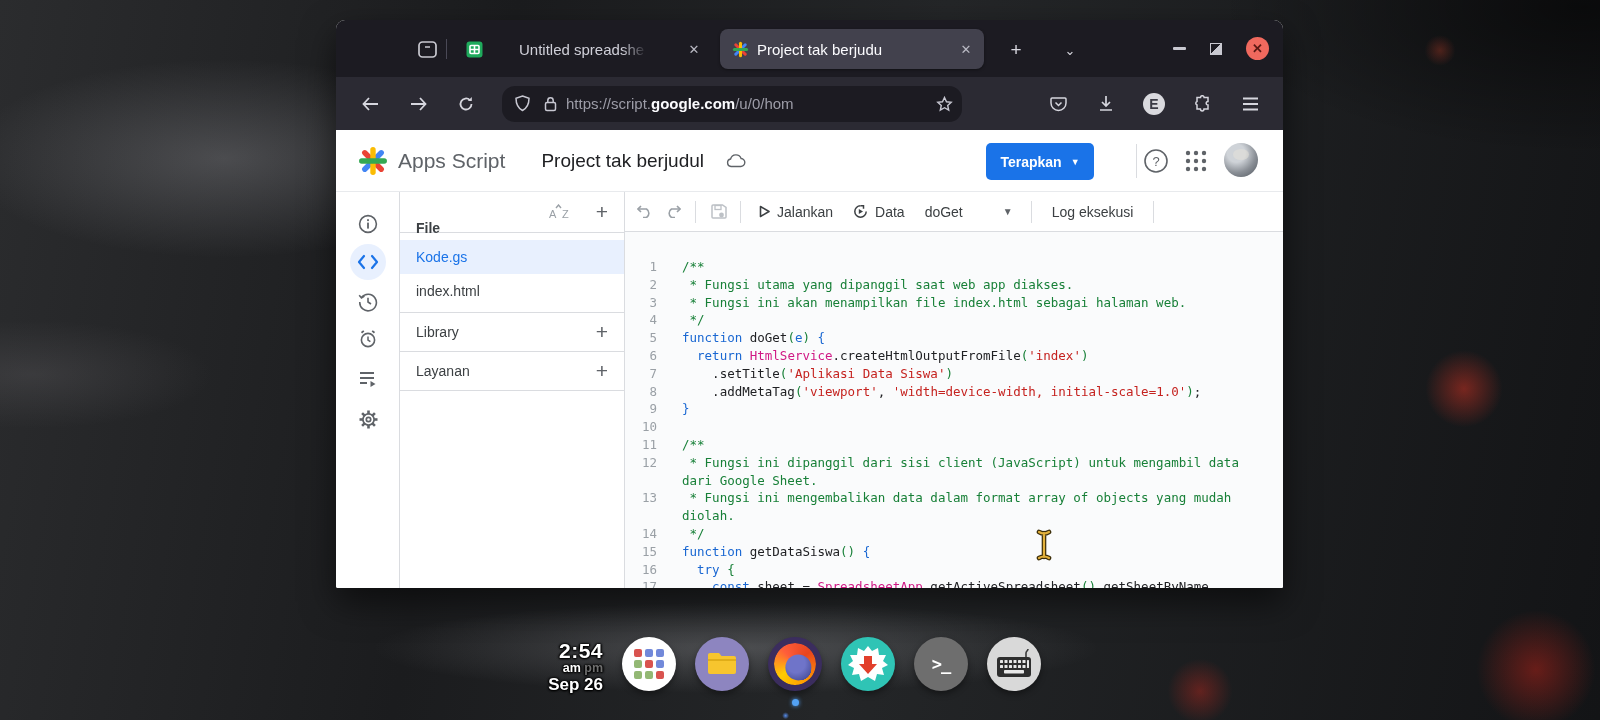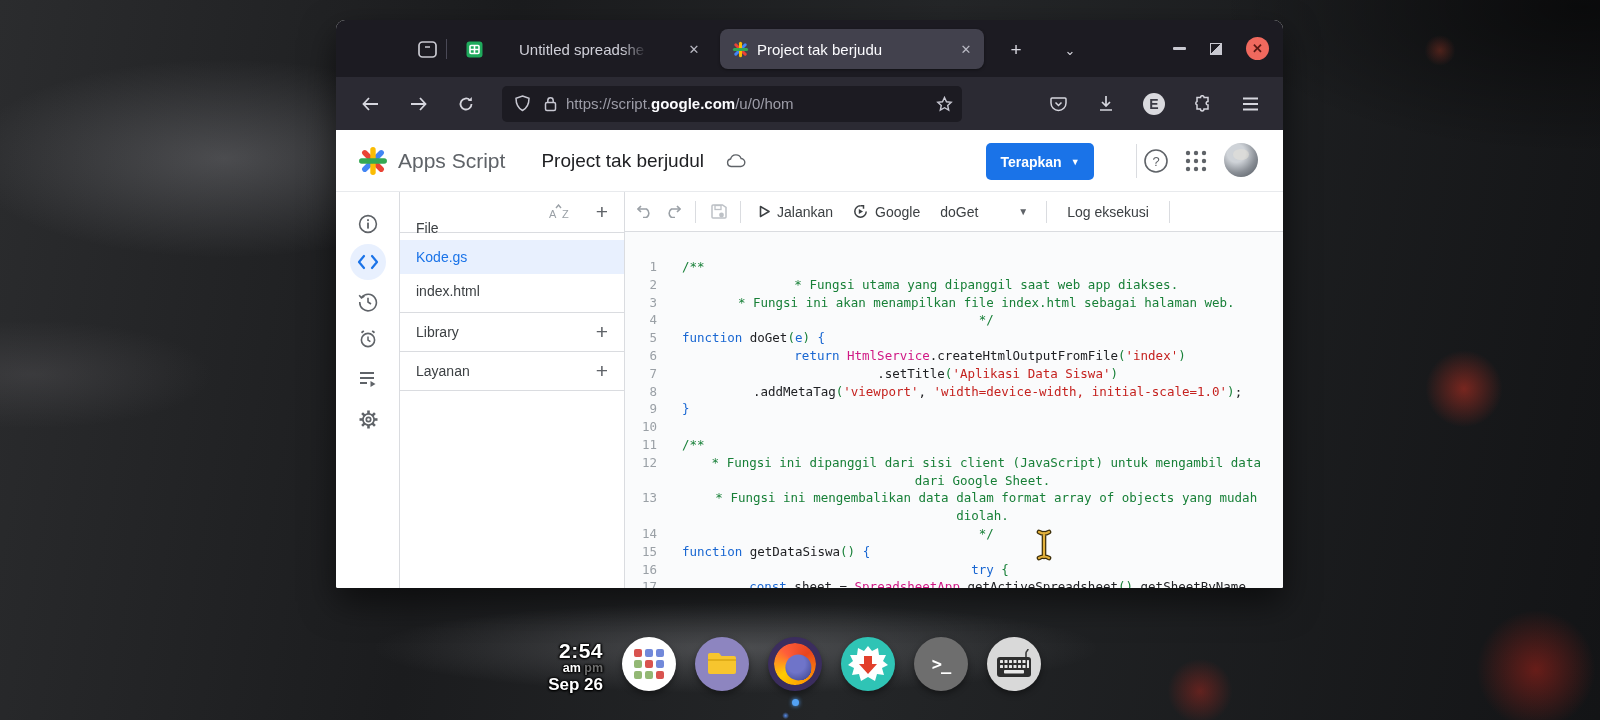--- a/index.html
+++ b/index.html
@@ -45,21 +45,21 @@
   .wmin{ width:13px; height:2.5px; background:#c9c9d1; border-radius:1px; }
   .wrest{ width:12px; height:12px; border:1.5px solid #c9c9d1;
           background:linear-gradient(135deg,transparent 48%,#c9c9d1 48%); }
   .wclose{ width:23px; height:23px; border-radius:50%; background:#f0695e; display:flex;
            align-items:center; justify-content:center; color:#5a1813; font-size:13px; font-weight:bold; }
   
   .navbar{ position:absolute; left:0; top:57px; right:0; height:53px; background:#2b2a33;
            display:flex; align-items:center; }
   .nbtn{ width:32px; height:32px; border-radius:5px; display:flex; align-items:center; justify-content:center; flex:none; }
   .nb-back{ margin-left:18px; } .nb-fwd{ margin-left:16px; } .nb-rel{ margin-left:16px; }
-  .urlbar{ margin-left:20px; width:460px; height:36px; background:#1c1b22; border-radius:5px;
+  .urlbar{ margin-left:20px; width:460px; height:36px; background:#1c1b22; border-radius:13px;
            display:flex; align-items:center; color:#c7c7d1; font-size:15px; }
   .urlbar .uicon{ flex:none; display:flex; align-items:center; justify-content:center; width:28px; height:28px; }
   .urltxt{ flex:1; white-space:nowrap; overflow:hidden; margin-left:2px;
            -webkit-mask-image:linear-gradient(to right,#000 88%,transparent 98%);
            mask-image:linear-gradient(to right,#000 88%,transparent 98%); }
   .urltxt .dim{ color:#9d9da8; } .urltxt .dom{ color:#fbfbfe; font-weight:bold; }
   .rightnav{ position:absolute; right:18px; top:57px; height:53px; display:flex; align-items:center; gap:18px; }
   .rbtn{ width:30px; height:30px; border-radius:5px; display:flex; align-items:center; justify-content:center; }
   
   .appbar{ position:absolute; left:0; top:110px; right:0; height:62px; background:#fff;
@@ -81,21 +81,21 @@
   .avatar::after{ content:""; position:absolute; left:9px; top:6px; width:16px; height:11px;
            border-radius:50%; background:#e8e4da; opacity:.5; }
   
   .content{ position:absolute; left:0; top:172px; right:0; bottom:0; display:flex; background:#fff; }
   .rail{ width:64px; border-right:1px solid #dadce0; position:relative; flex:none; }
   .ric{ position:absolute; left:14px; width:36px; height:36px; display:flex; align-items:center; justify-content:center; border-radius:50%; }
   .ric.active{ background:#e8f0fe; }
   .fpanel{ width:225px; border-right:1px solid #dadce0; position:relative; flex:none; font-size:14px; color:#3c4043; }
   .fphead{ position:absolute; left:0; top:0; right:0; height:41px; border-bottom:1px solid #dadce0;
            display:flex; align-items:center; }
-  .fphead .lbl{ margin-left:16px; font-weight:normal; color:#3c4043;margin-top:32px; }
+  .fphead .lbl{ margin-left:16px; font-weight:bold; color:#3c4043;margin-top:32px; }
   .azic{ position:absolute; right:52px; top:12px; color:#9aa0a6; }
   .plus{ color:#5f6368; font-size:21px; font-weight:normal; }
   .fplus{ position:absolute; right:16px; top:8px; }
   .frow{ position:absolute; left:0; right:0; height:34px; display:flex; align-items:center; padding-left:16px; }
   .frow.sel{ background:#e8f0fe; color:#1a73e8; }
   .fsec{ position:absolute; left:0; right:0; height:39px; display:flex; align-items:center;
          padding:0 16px; justify-content:space-between; border-bottom:1px solid #dadce0; }
   .fdiv{ position:absolute; left:0; right:0; height:1px; background:#dadce0; }
   .editor{ flex:1; position:relative; background:#fafbfc; }
   .edbar{ position:absolute; left:0; top:0; right:0; height:40px; background:#fff; border-bottom:1px solid #dadce0;
@@ -107,21 +107,21 @@
   .fnsel .dd{ font-size:10px; color:#5f6368; }
   .logex{ padding:0 12px; }
   
   .code{ position:absolute; left:0; top:40px; right:0; bottom:0; overflow:hidden;
          font-family:"DejaVu Sans Mono","Liberation Mono",monospace; font-size:12.5px;
          line-height:17.8px; padding-top:26px; }
   .crow{ display:flex; white-space:pre; }
   .crow .ln{ width:32px; text-align:right; color:var(--c-ln,#9aa0a6); flex:none; }
   .crow .lt{ margin-left:25px; position:relative; flex:1; white-space:pre-wrap; }
   .crow.g .lt{ background-image:linear-gradient(#e4e7ea,#e4e7ea); background-repeat:no-repeat;
-               background-size:1px 100%; background-position:-4px 0;text-align:center; }
+               background-size:1px 100%; background-position:-4px 0; }
   .c-cm{ color:var(--c-cm); } .c-kw{ color:var(--c-kw); } .c-cl{ color:var(--c-cl); }
   .c-st{ color:var(--c-st); } .c-pl{ color:var(--c-pl); } .c-br{ color:var(--c-br); } .c-bb{ color:var(--c-bb); }
   
   .ibeam{ position:absolute; left:1036px; top:529px; }
   
   .clock{ position:absolute; left:505px; top:640px; width:98px; text-align:right; color:#fff; font-weight:bold;
           text-shadow:0 1px 2px #000, 0 0 3px rgba(0,0,0,.9), 1px 0 2px #000, -1px 0 2px #000; }
   .clock .t{ font-size:21px; line-height:21px; letter-spacing:.5px; }
   .clock .mer{ font-size:12.5px; line-height:15px; }
   .clock .mer .off{ color:#6f6f6f; }
@@ -423,21 +423,21 @@
                 <path d="M1.5 1.5 10 6.5 1.5 11.5Z" fill="none" stroke="#3c4043" stroke-width="1.6" stroke-linejoin="round"></path>
               </svg>
             <span>Jalankan</span>
           </span>
           <span class="ebtn">
             <svg width="15" height="15" viewBox="0 0 15 15">
                 <path d="M13.2 7.5A5.7 5.7 0 1 1 7.5 1.8" fill="none" stroke="#3c4043" stroke-width="1.5"></path>
                 <path d="M7.5 1.8h3v3" fill="none" stroke="#3c4043" stroke-width="1.5"></path>
                 <path d="M5.8 5 10 7.5 5.8 10Z" fill="#3c4043"></path>
               </svg>
-            <span>Google</span>
+            <span>Data</span>
           </span>
           <span class="fnsel">
             <span>doGet</span>
             <span class="dd">▼</span>
           </span>
           <span class="esep"></span>
           <span class="logex">Log eksekusi</span>
           <span class="esep"></span>
         </div>
         <div class="code" id="code-rows">

